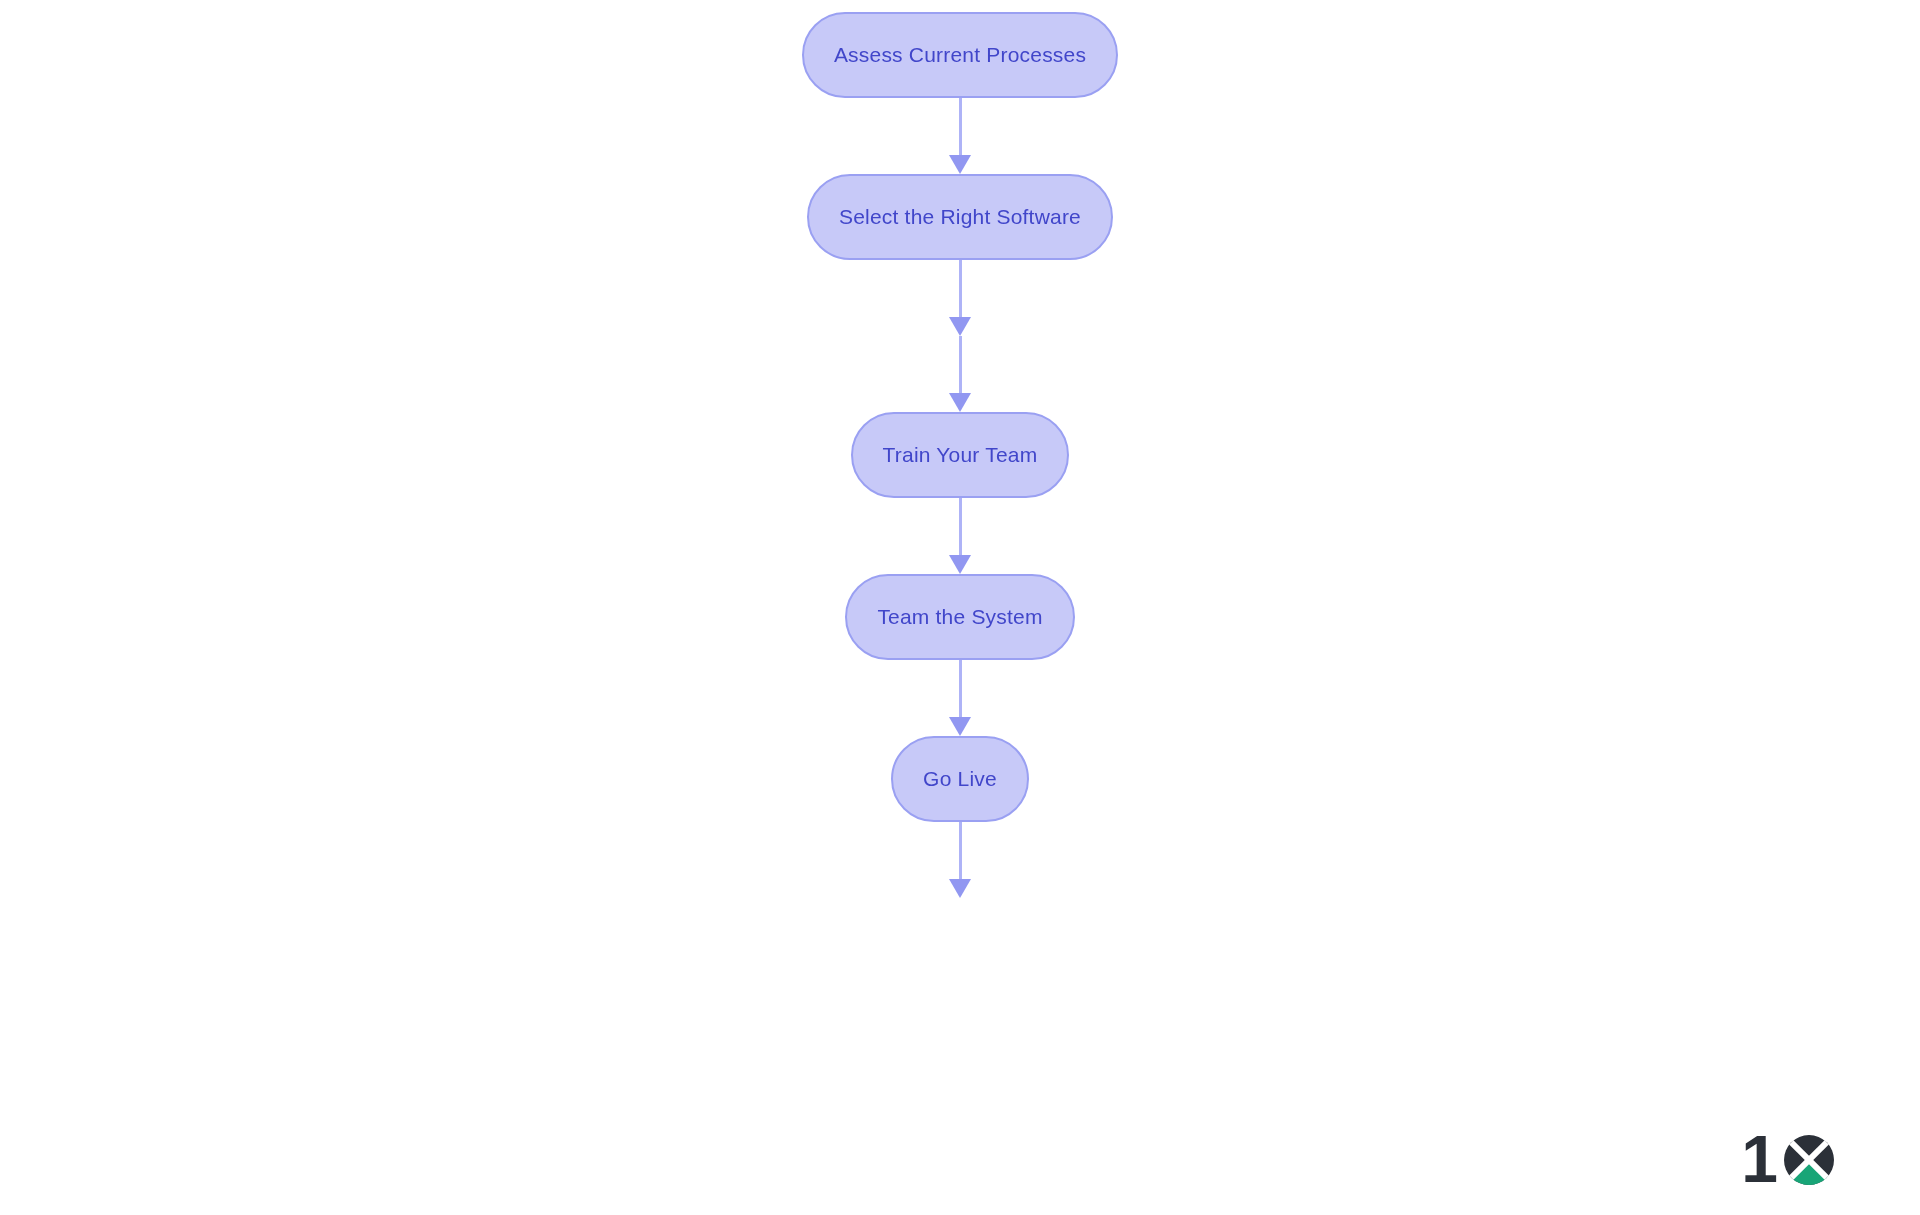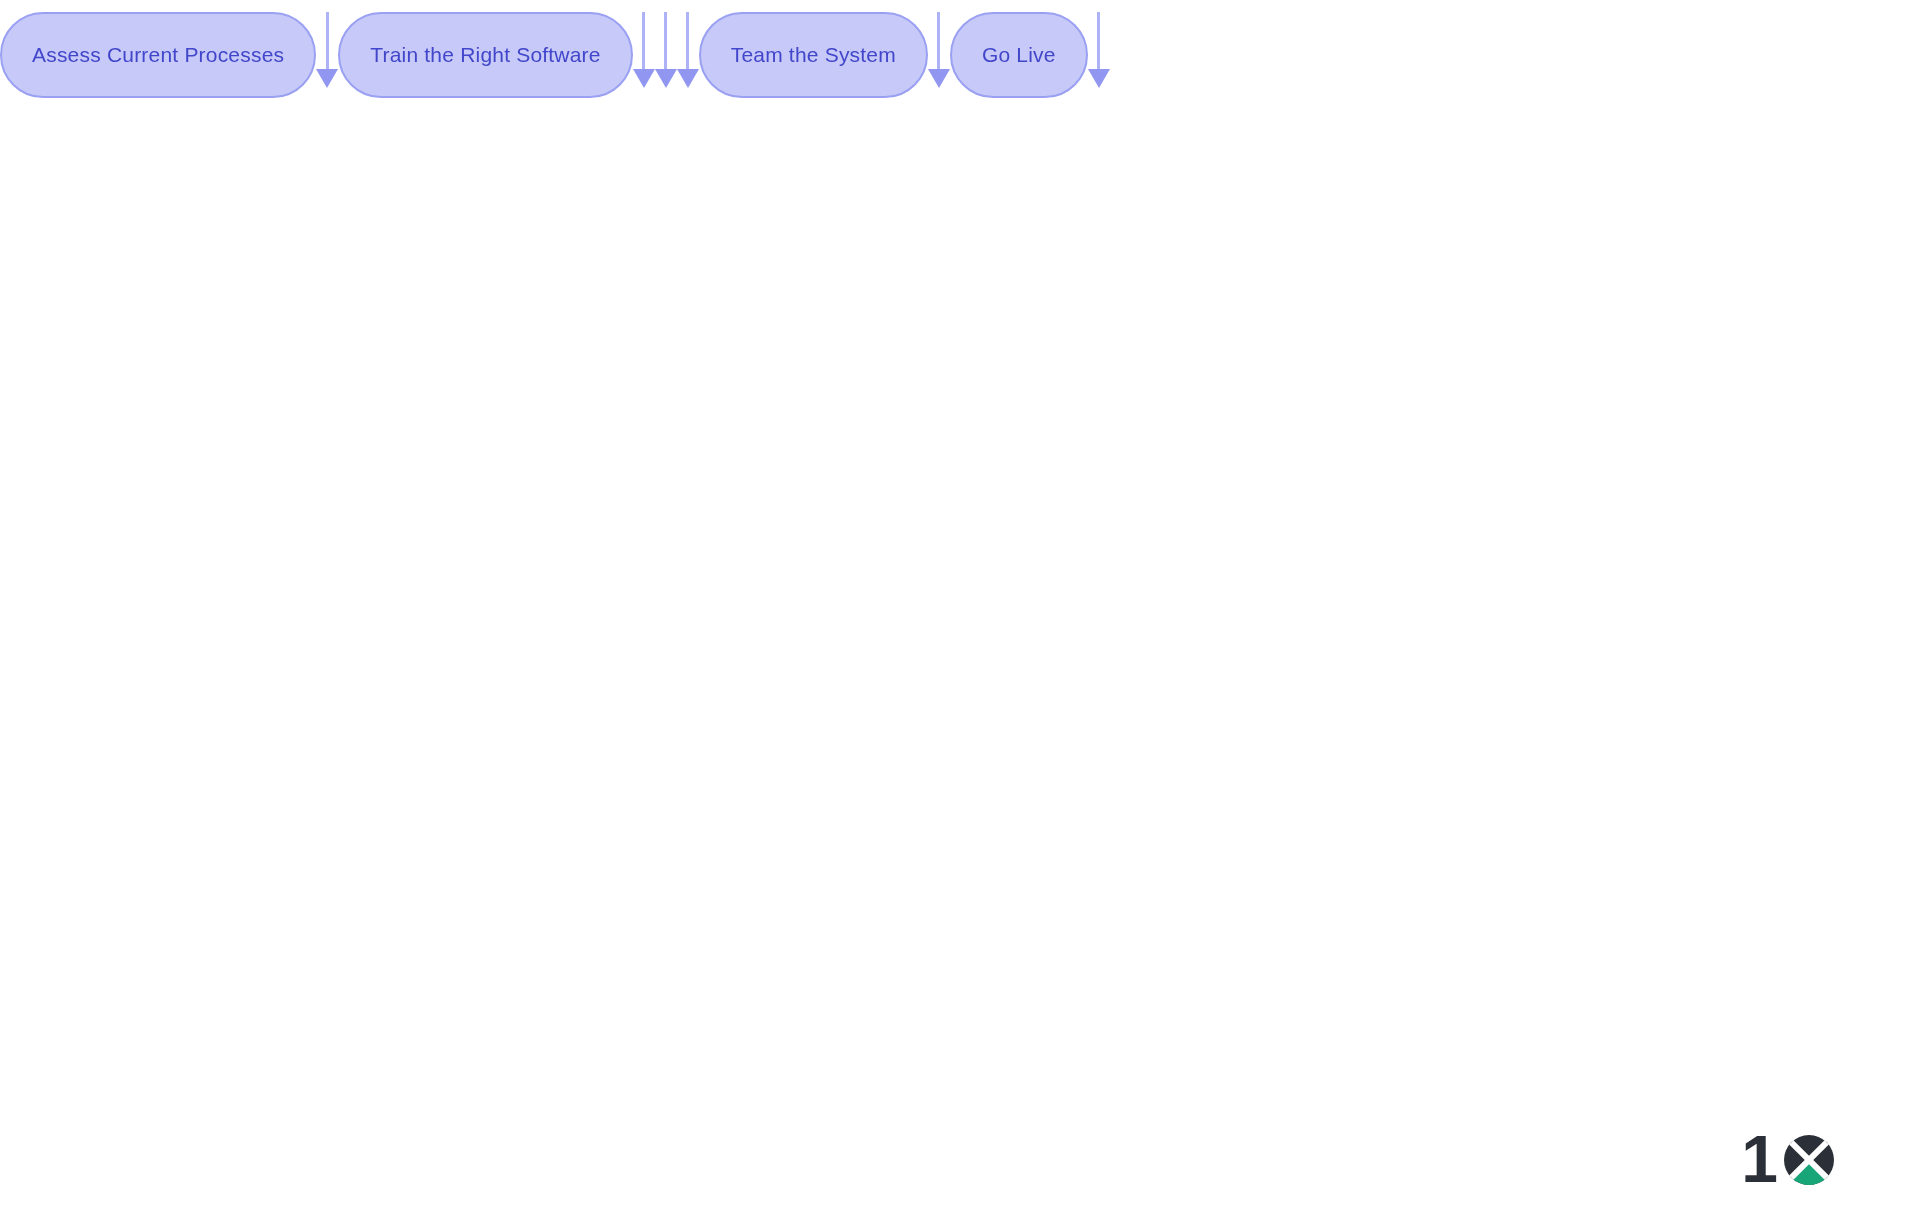--- a/index.html
+++ b/index.html
@@ -12,21 +12,22 @@
     font-family: "Liberation Sans", "DejaVu Sans", sans-serif;
     overflow: hidden;
   }
 
   .flowchart {
     position: absolute;
     top: 12px;
     left: 0;
     right: 0;
     display: flex;
-    flex-direction: row;
+    flex-direction: column;
+    align-items: center;
   }
 
   .node {
     height: 86px;
     padding: 0 30px;
     border-radius: 44px;
     background: var(--node-fill, #c7c9f8);
     border: 2px solid var(--node-border, #9aa0f2);
     color: var(--node-text, #4146ca);
     font-size: 21px;
@@ -82,33 +83,34 @@
 
 <div class="flowchart">
 
   <div class="node">Assess Current Processes</div>
 
   <div class="arrow">
     <div class="line"></div>
     <div class="head"></div>
   </div>
 
-  <div class="node">Train the Right Software</div>
+  <div class="node">Select the Right Software</div>
 
   <div class="arrow">
     <div class="line"></div>
     <div class="head"></div>
   </div>
 
 
   <div class="arrow">
     <div class="line"></div>
     <div class="head"></div>
   </div>
 
+  <div class="node">Train Your Team</div>
 
   <div class="arrow">
     <div class="line"></div>
     <div class="head"></div>
   </div>
 
   <div class="node">Team the System</div>
 
   <div class="arrow">
     <div class="line"></div>

